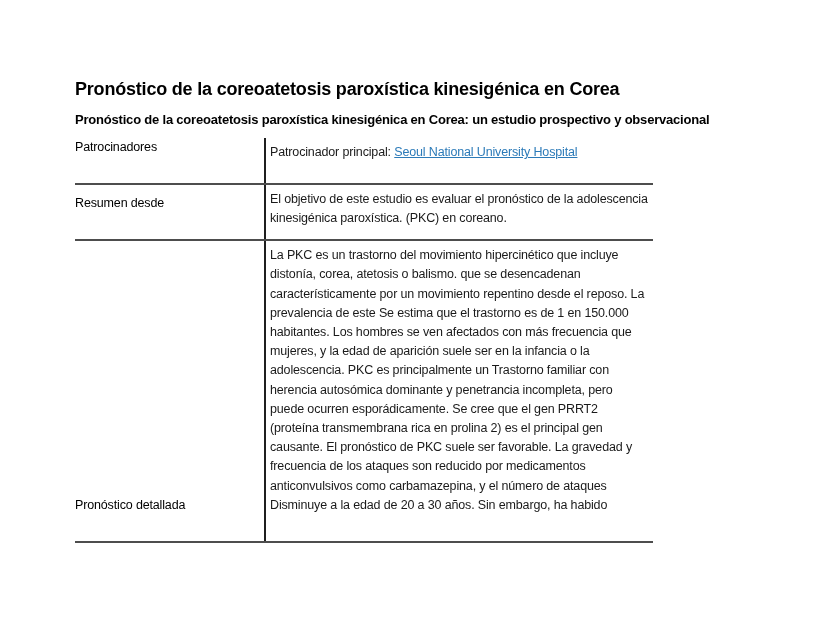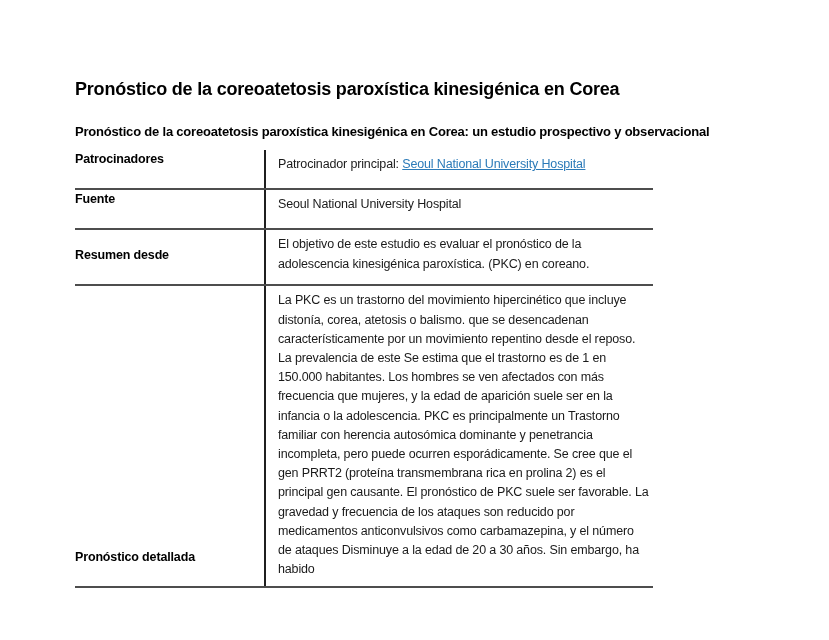--- a/index.html
+++ b/index.html
@@ -23,21 +23,21 @@
   }
   .doc-title {
     font-size: 18px;
     font-weight: 700;
     color: #000000;
     letter-spacing: -0.2px;
     line-height: 22px;
     white-space: nowrap;
   }
   .doc-subtitle {
-    margin-top: 24px;
+    margin-top: 12px;
     font-size: 13px;
     font-weight: 700;
     color: #000000;
     letter-spacing: -0.2px;
     line-height: 15px;
     white-space: nowrap;
   }
   table.record {
     margin-top: 11px;
     width: 578px;
@@ -46,29 +46,29 @@
   }
   table.record td {
     font-size: 12.5px;
     letter-spacing: -0.15px;
     line-height: 19.2px;
     border-bottom: 2px solid #4d4d4d;
   }
   td.label-cell {
     width: 190px;
     vertical-align: bottom;
-    padding: 0 6px 19px 0;
-    font-weight: 700;
+    padding: 0 6px 26px 0;
+    font-weight: 400;
     color: #000000;
   }
   td.value-cell {
     width: 388px;
     vertical-align: top;
     border-left: 2px solid #1f1f1f;
-    padding: 5px 4px 6px 12px;
+    padding: 5px 4px 6px 4px;
   }
   tr.row-sponsors td   { height: 35px; }
   tr.row-source td     { height: 35px; }
   tr.row-summary td    { height: 56px; }
   tr.row-description td{ height: 302px; margin-top: 34px; }
   .clip-box {
     max-height: 290px;
     overflow: hidden;
   }
   a.doc-link {
@@ -89,24 +89,20 @@
 
     <table class="record">
       <tbody>
         <tr class="row-sponsors">
           <td class="label-cell">Patrocinadores</td>
           <td class="value-cell">
             <span>Patrocinador principal: </span><a class="doc-link" href="#">Seoul National University Hospital</a>
           </td>
         </tr>
 
-        <tr class="row-source">
-          <td class="label-cell">Fuente</td>
-          <td class="value-cell">Seoul National University Hospital</td>
-        </tr>
 
         <tr class="row-summary">
           <td class="label-cell">Resumen desde</td>
           <td class="value-cell">El objetivo de este estudio es evaluar el pronóstico de la adolescencia kinesigénica paroxística. (PKC) en coreano.</td>
         </tr>
 
         <tr class="row-description">
           <td class="label-cell">Pronóstico detallada</td>
           <td class="value-cell">
             <div class="clip-box">La PKC es un trastorno del movimiento hipercinético que incluye distonía, corea, atetosis o balismo. que se desencadenan característicamente por un movimiento repentino desde el reposo. La prevalencia de este Se estima que el trastorno es de 1 en 150.000 habitantes. Los hombres se ven afectados con más frecuencia que mujeres, y la edad de aparición suele ser en la infancia o la adolescencia. PKC es principalmente un Trastorno familiar con herencia autosómica dominante y penetrancia incompleta, pero puede ocurren esporádicamente. Se cree que el gen PRRT2 (proteína transmembrana rica en prolina 2) es el principal gen causante. El pronóstico de PKC suele ser favorable. La gravedad y frecuencia de los ataques son reducido por medicamentos anticonvulsivos como carbamazepina, y el número de ataques Disminuye a la edad de 20 a 30 años. Sin embargo, ha habido</div>

